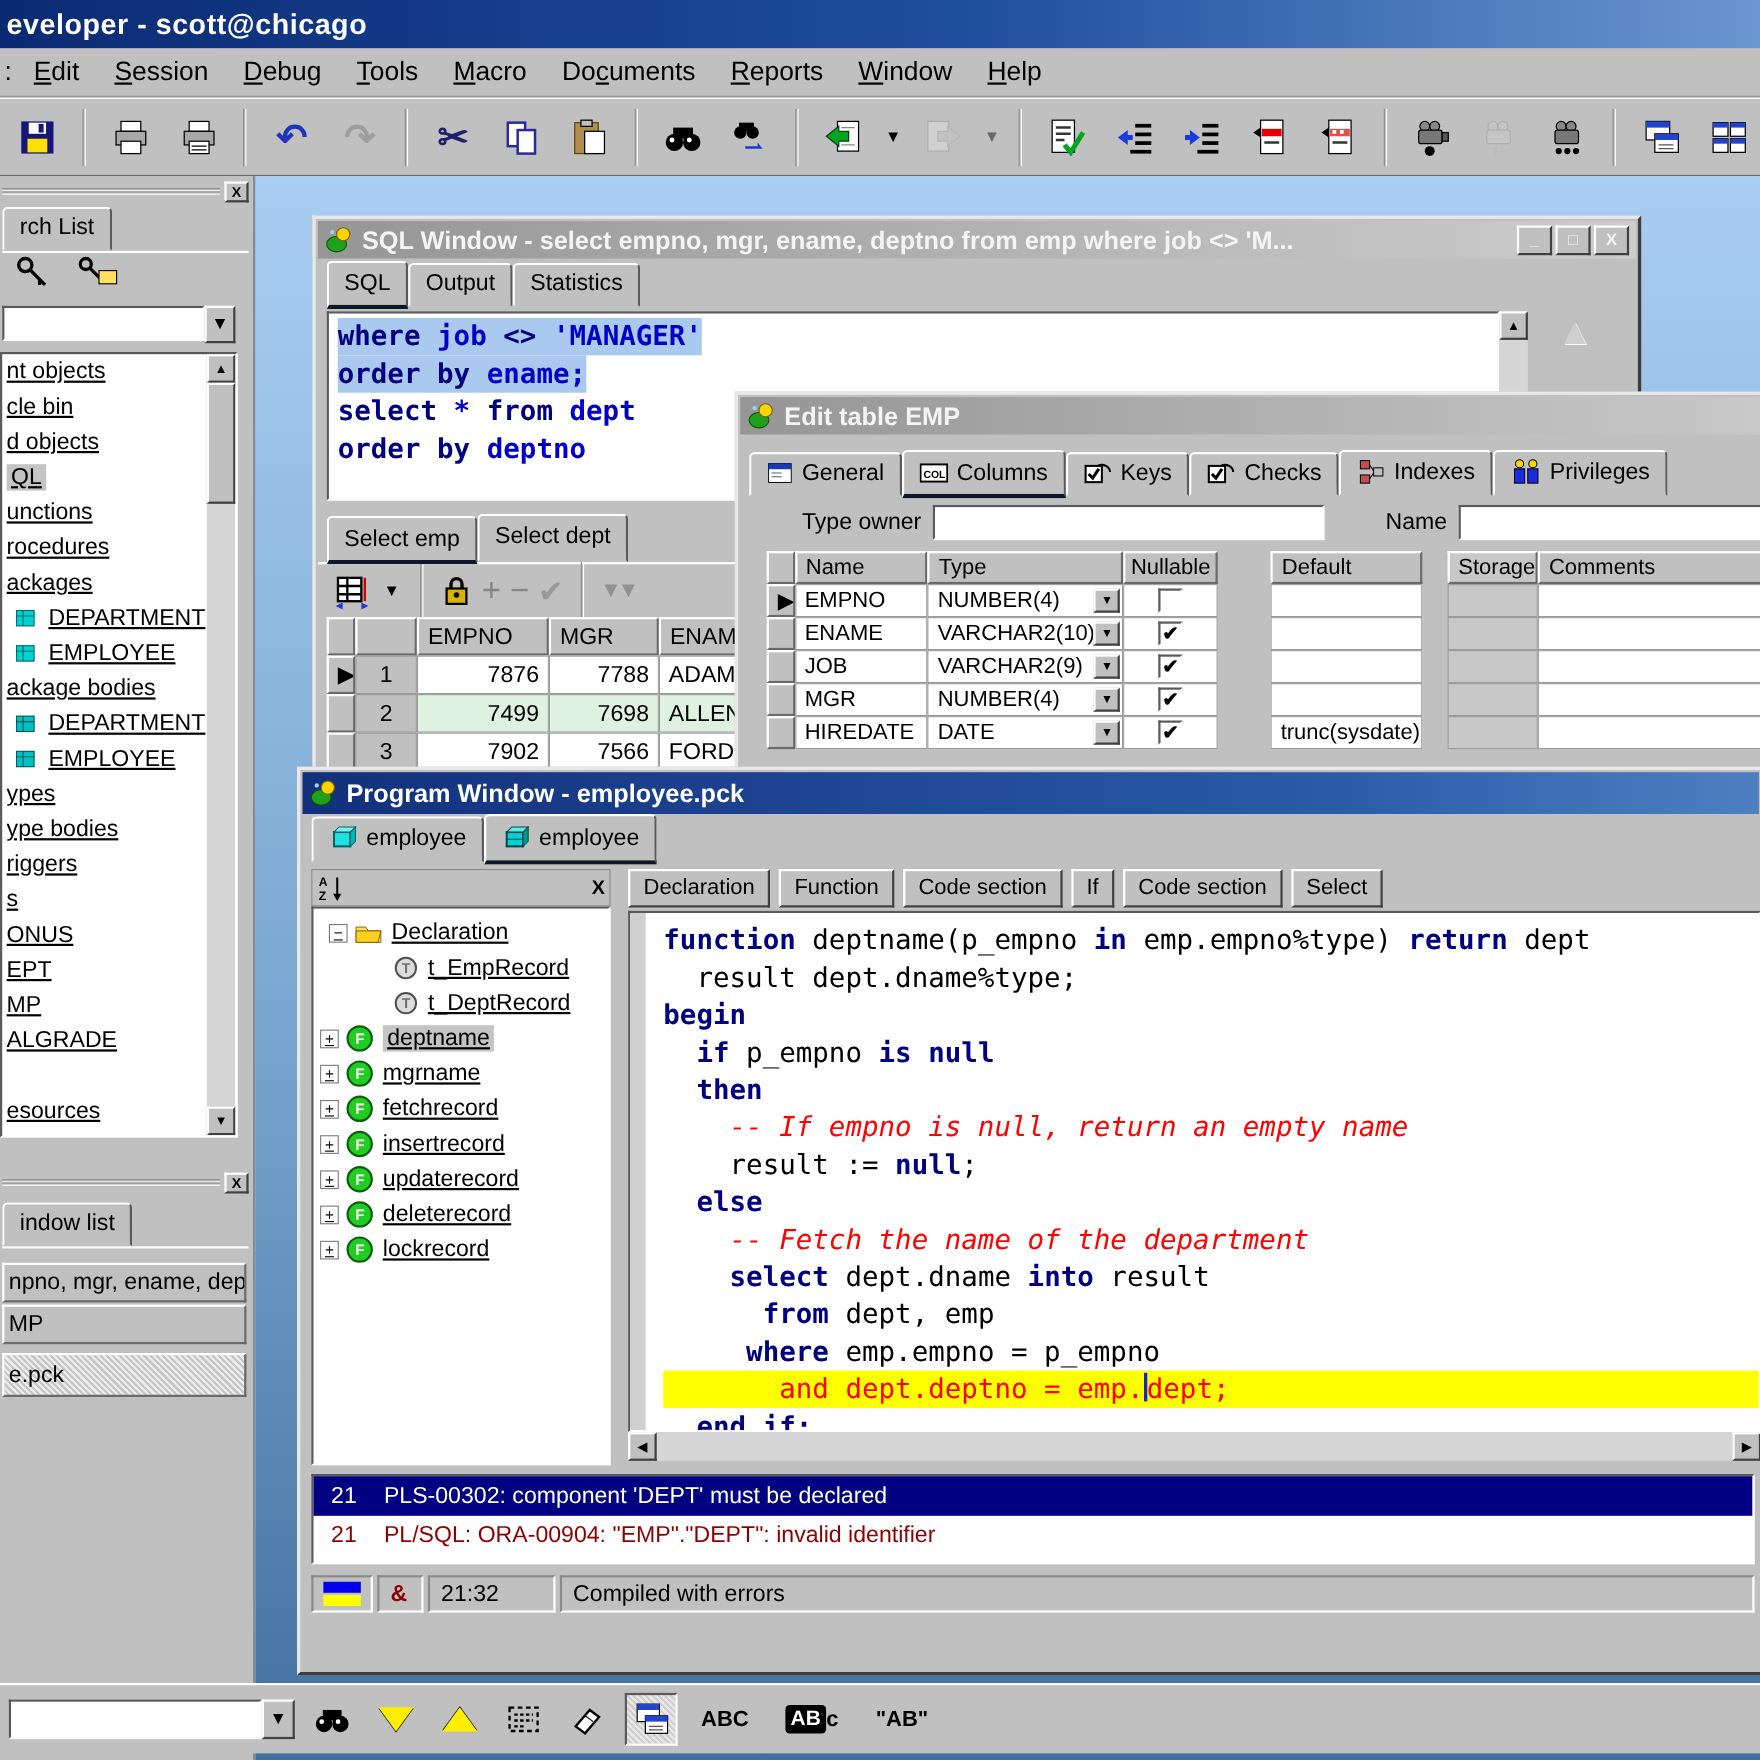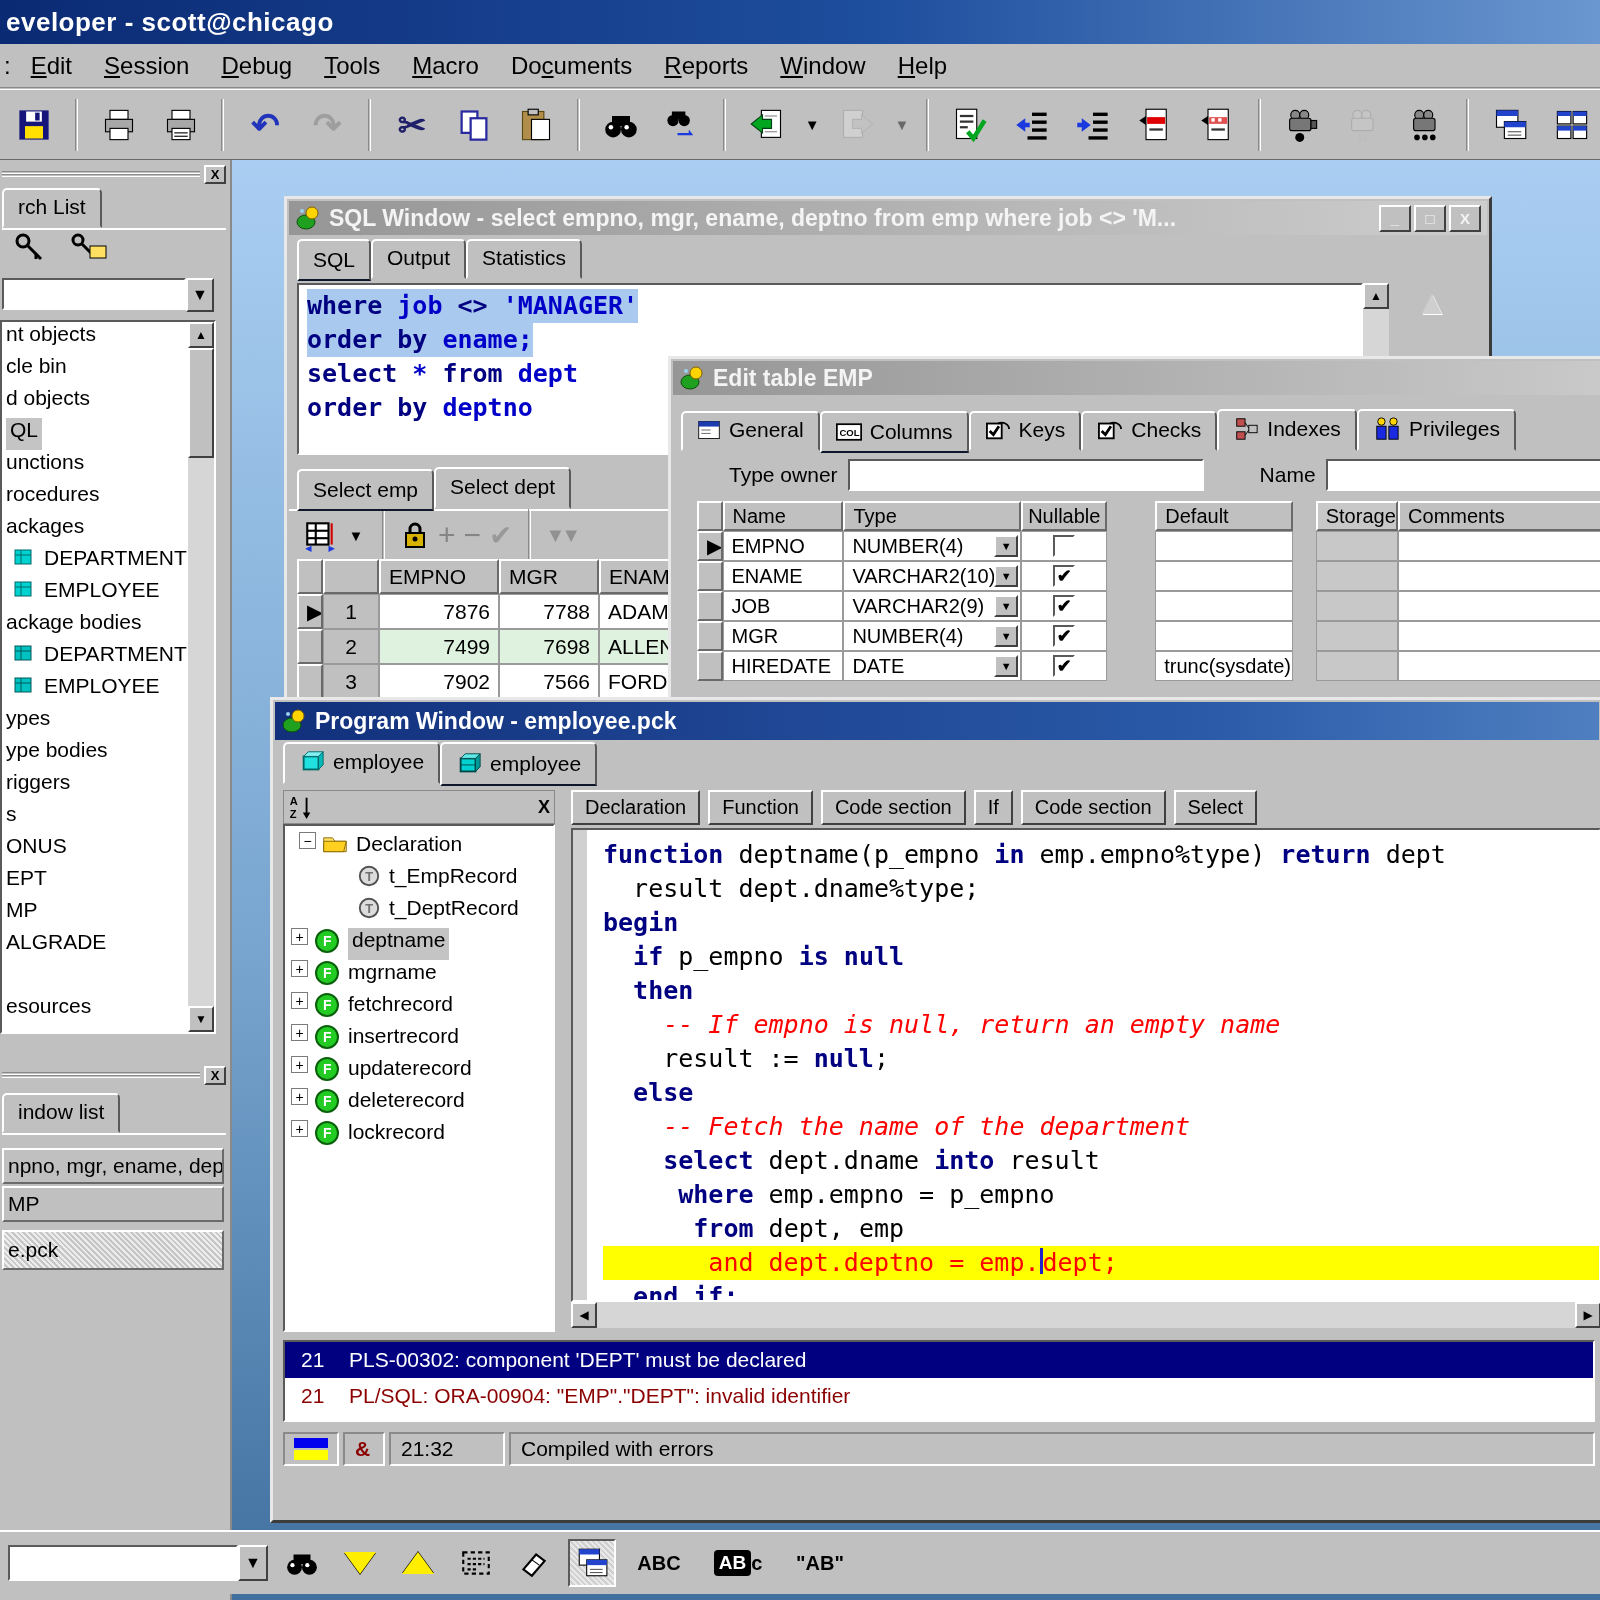--- a/index.html
+++ b/index.html
@@ -41,21 +41,21 @@
   #browser-tab-row { position:absolute; left:2px; top:28px; width:224px; }
   #key-row { position:absolute; left:14px; top:72px; display:flex; gap:22px; }
   #browser-combo { position:absolute; left:2px; top:118px; width:212px; height:34px; display:flex; }
   #browser-combo .field { flex:1; }
   .combobtn { width:28px; height:100%; }
   #browser-tree { position:absolute; left:0px; top:160px; width:216px; height:714px; background:#fff;
     border:2px solid; border-color:#5a5a5a #fff #fff #5a5a5a; overflow:hidden; }
   .vscroll { position:absolute; right:0; top:0; bottom:0; width:26px; background:#d6d6d6; }
   .sbtn { width:26px; height:26px; font-size:12px; }
   .sthumb { position:absolute; left:0; top:26px; width:26px; height:110px; }
-  .trow { height:32px; display:flex; padding-left:4px; font-size:21px; white-space:nowrap; }
+  .trow { height:32px; display:flex; align-items:center; padding-left:4px; font-size:21px; white-space:nowrap;text-decoration:underline; }
   .trow.ind { padding-left:10px; gap:10px; }
   .tlab.tsel { background:#c4c4c4; padding:0 4px; }
   #winlist-head { top:905px; }
   #winlist-tab-row { position:absolute; left:2px; top:933px; width:224px; }
   .wlitem { position:absolute; left:2px; width:222px; height:36px; display:flex; align-items:center;
     padding-left:4px; font-size:21px; white-space:nowrap; overflow:hidden;
     border:2px solid; border-color:#ffffff #6a6a6a #6a6a6a #ffffff; background:#c0c0c0; }
   .wlitem.hatch { background:repeating-linear-gradient(45deg,#ececec 0 2px,#c6c6c6 2px 4px); }
 
   
@@ -66,21 +66,21 @@
   .wtitle { height:34px; display:flex; align-items:center; gap:8px; padding:0 6px; color:#fff;
     font-weight:bold; font-size:23px; white-space:nowrap; overflow:hidden; }
   .wtitle.active-prog { background:linear-gradient(90deg,#12307c,#2a5aa8 70%,#4f7fc0); }
   .wtitle.inactive { background:linear-gradient(90deg,#969696,#cdcdcd); color:#f4f4f4; }
   .wbtns { margin-left:auto; display:flex; gap:3px; }
   .wb { width:32px; height:27px; font-size:15px; font-weight:bold; }
 
   
   #sqlwin { left:284px; top:196px; width:1208px; height:560px; z-index:1; }
   #sqlwin .tabrow, .tabrow { display:flex; align-items:flex-end; padding:6px 0 0 8px; height:44px; }
-  .tab.on { position:relative; top:2px; padding-top:7px; background:#c0c0c0; border-bottom:2px solid #0f172a; z-index:2; }
+  .tab.on { position:relative; top:2px; padding-top:7px; background:#c0c0c0; border-bottom:4px solid #0f172a; z-index:2; }
   #sql-editor-row { display:flex; margin:4px 0 0 8px; }
   #sql-editor { width:1066px; height:172px; background:#fff; border:2px solid; border-color:#5a5a5a #fff #fff #5a5a5a;
     font-family:"DejaVu Sans Mono",monospace; font-size:25px; font-weight:bold; line-height:34px;
     padding:4px 0 0 8px; overflow:hidden; }
   .cl { white-space:pre; }
   .cl.sel { background:#a9c9ee; width:fit-content; }
   .k { color:#000080; font-weight:bold; }
   .i { color:#0000c8; }
   .p { color:#000; font-weight:normal; }
   .c { color:#ff0000; font-style:italic; font-weight:normal; }
@@ -889,22 +889,22 @@
         <div class="cl"><span class="k">function </span><span class="p">deptname(p_empno </span><span class="k">in </span><span class="p">emp.empno%type) </span><span class="k">return </span><span class="p">dept</span></div>
         <div class="cl"><span class="p">  result dept.dname%type;</span></div>
         <div class="cl"><span class="k">begin</span></div>
         <div class="cl"><span class="p">  </span><span class="k">if </span><span class="p">p_empno </span><span class="k">is null</span></div>
         <div class="cl"><span class="p">  </span><span class="k">then</span></div>
         <div class="cl"><span class="c">    -- If empno is null, return an empty name</span></div>
         <div class="cl"><span class="p">    result := </span><span class="k">null</span><span class="p">;</span></div>
         <div class="cl"><span class="p">  </span><span class="k">else</span></div>
         <div class="cl"><span class="c">    -- Fetch the name of the department</span></div>
         <div class="cl"><span class="p">    </span><span class="k">select </span><span class="p">dept.dname </span><span class="k">into </span><span class="p">result</span></div>
+        <div class="cl"><span class="p">      </span><span class="k">from </span><span class="p">dept, emp</span></div>
         <div class="cl"><span class="p">     </span><span class="k">where </span><span class="p">emp.empno = p_empno</span></div>
-        <div class="cl"><span class="p">      </span><span class="k">from </span><span class="p">dept, emp</span></div>
         <div class="cl errline"><span class="e">       and dept.deptno = emp.</span><span class="cursor"></span><span class="e">dept;</span></div>
         <div class="cl"><span class="p">  </span><span class="k">end if;</span></div>
       </div>
     <div id="prog-hscroll">
       <div class="sbtn btn3d">◀</div>
       <div class="track"></div>
       <div class="sbtn btn3d">▶</div>
     </div>
     <div id="error-list">
       <div class="errrow selrow">

